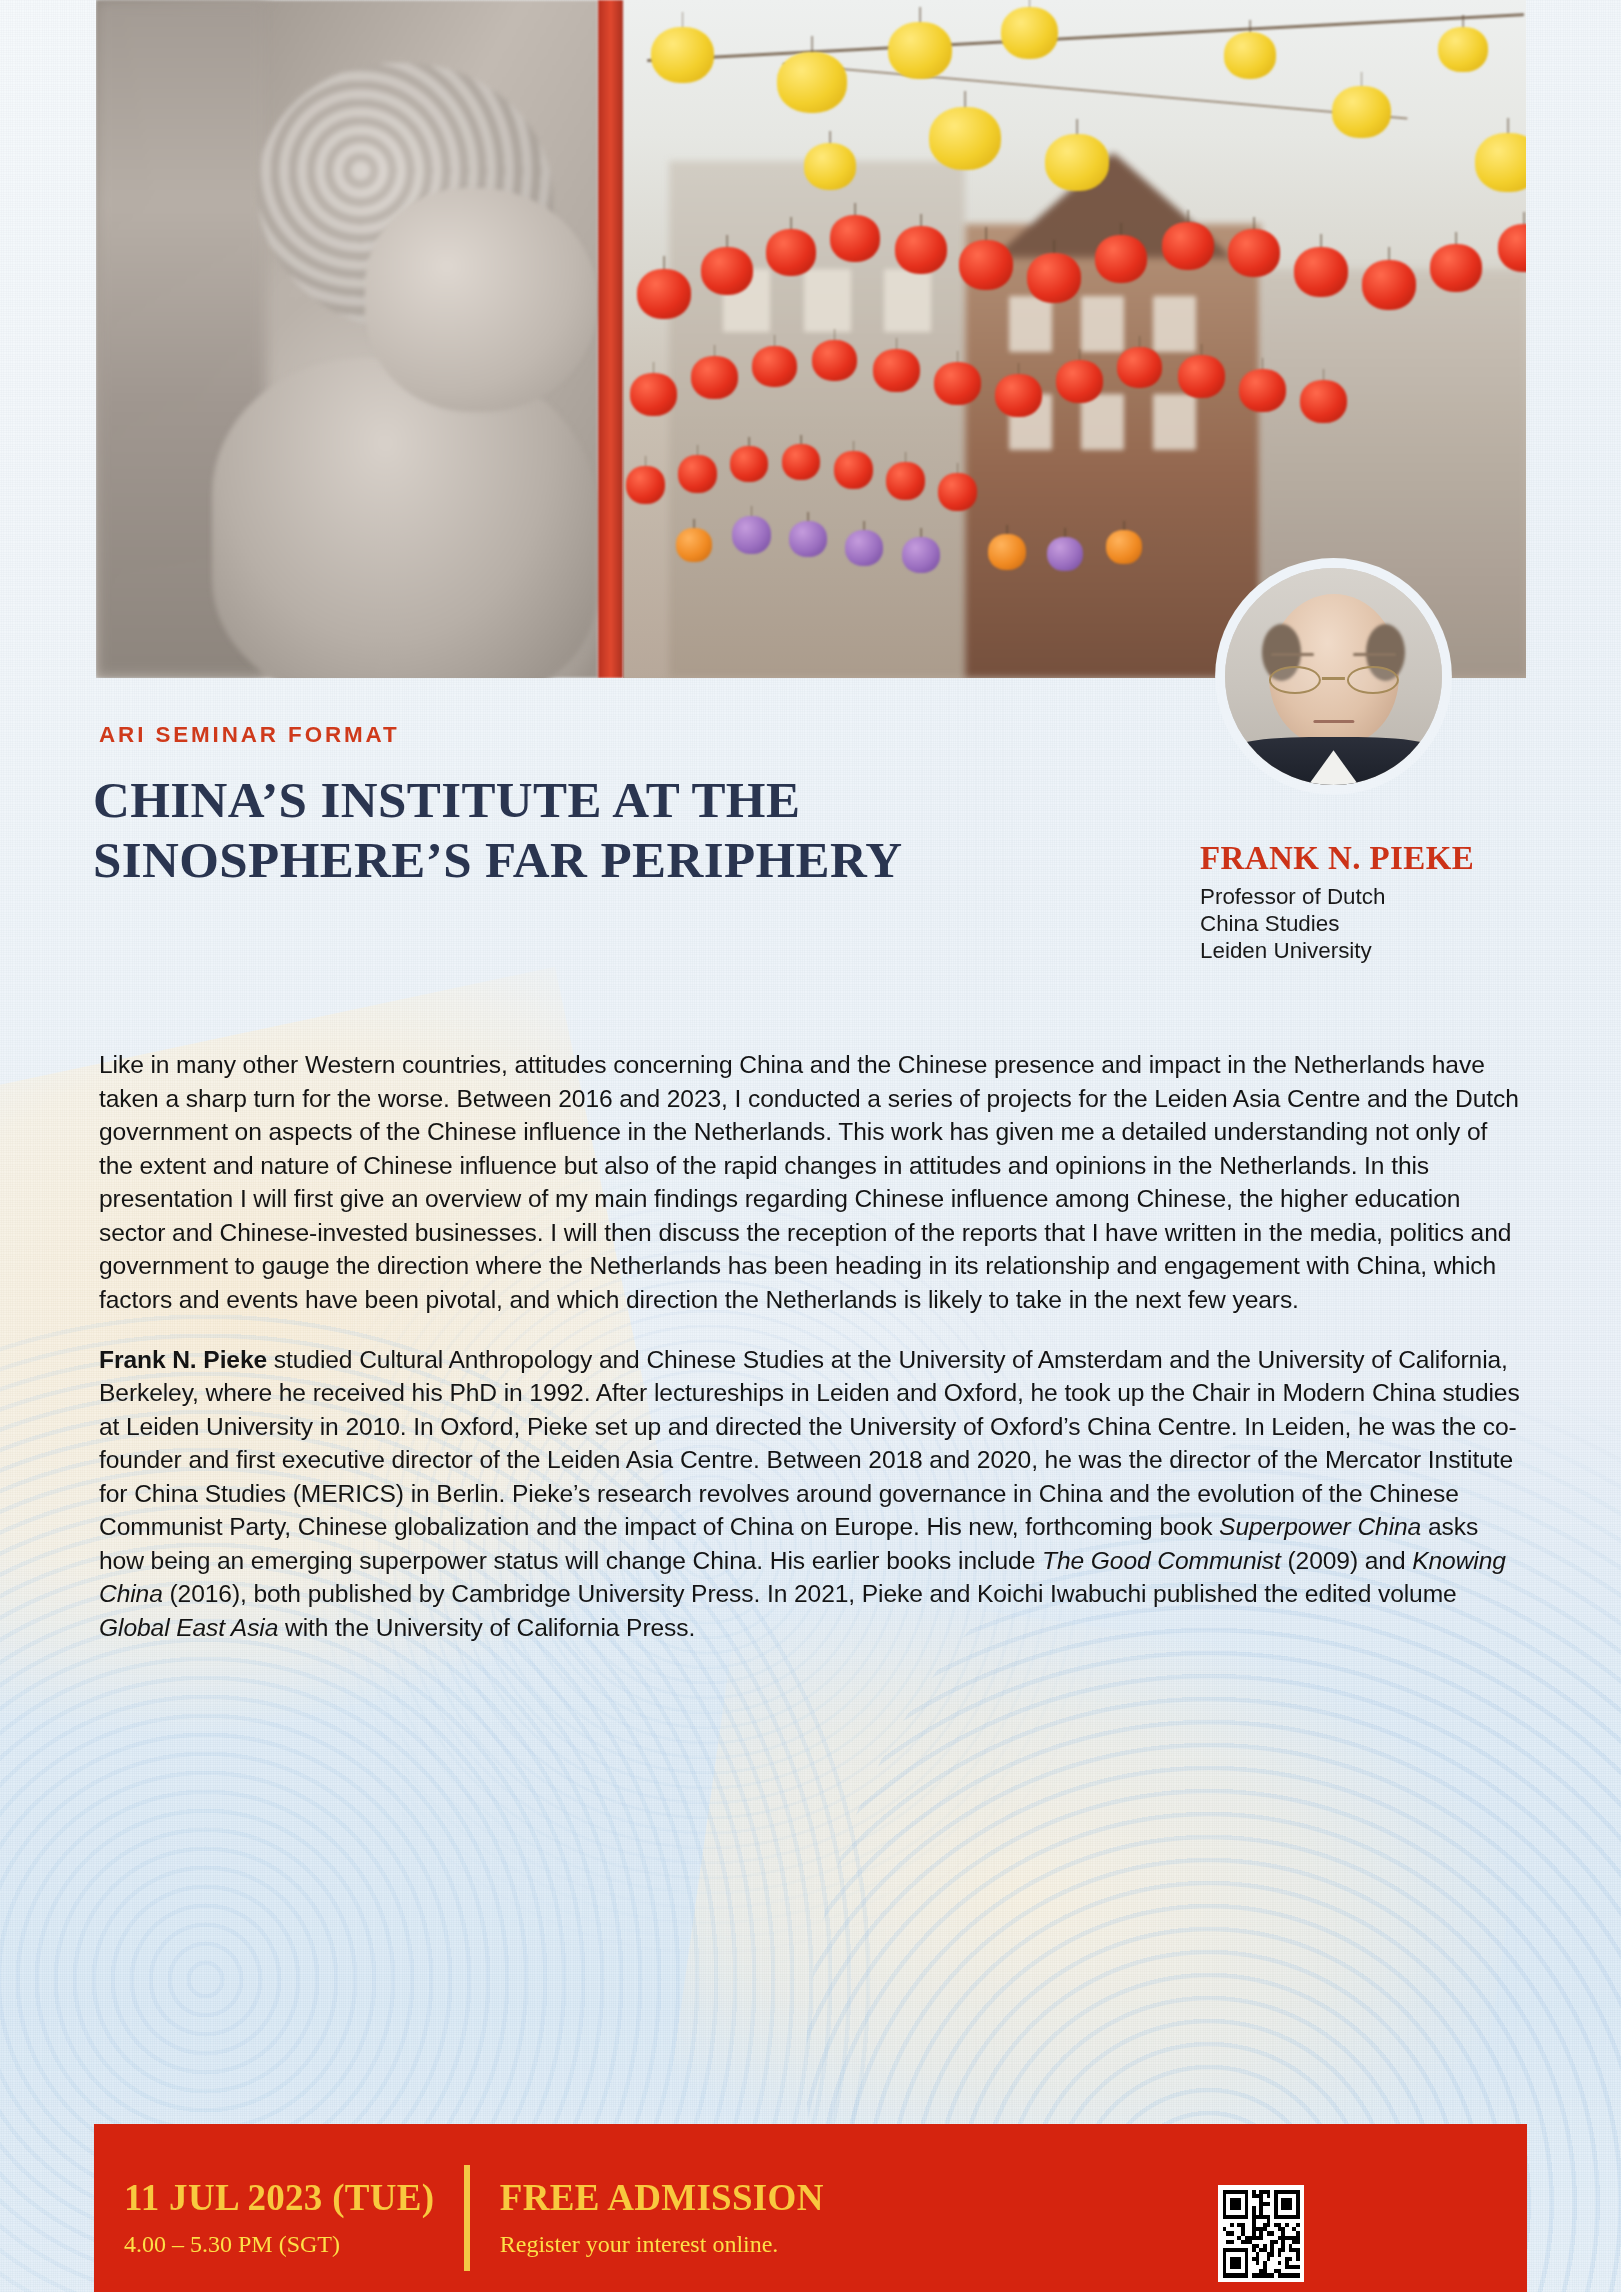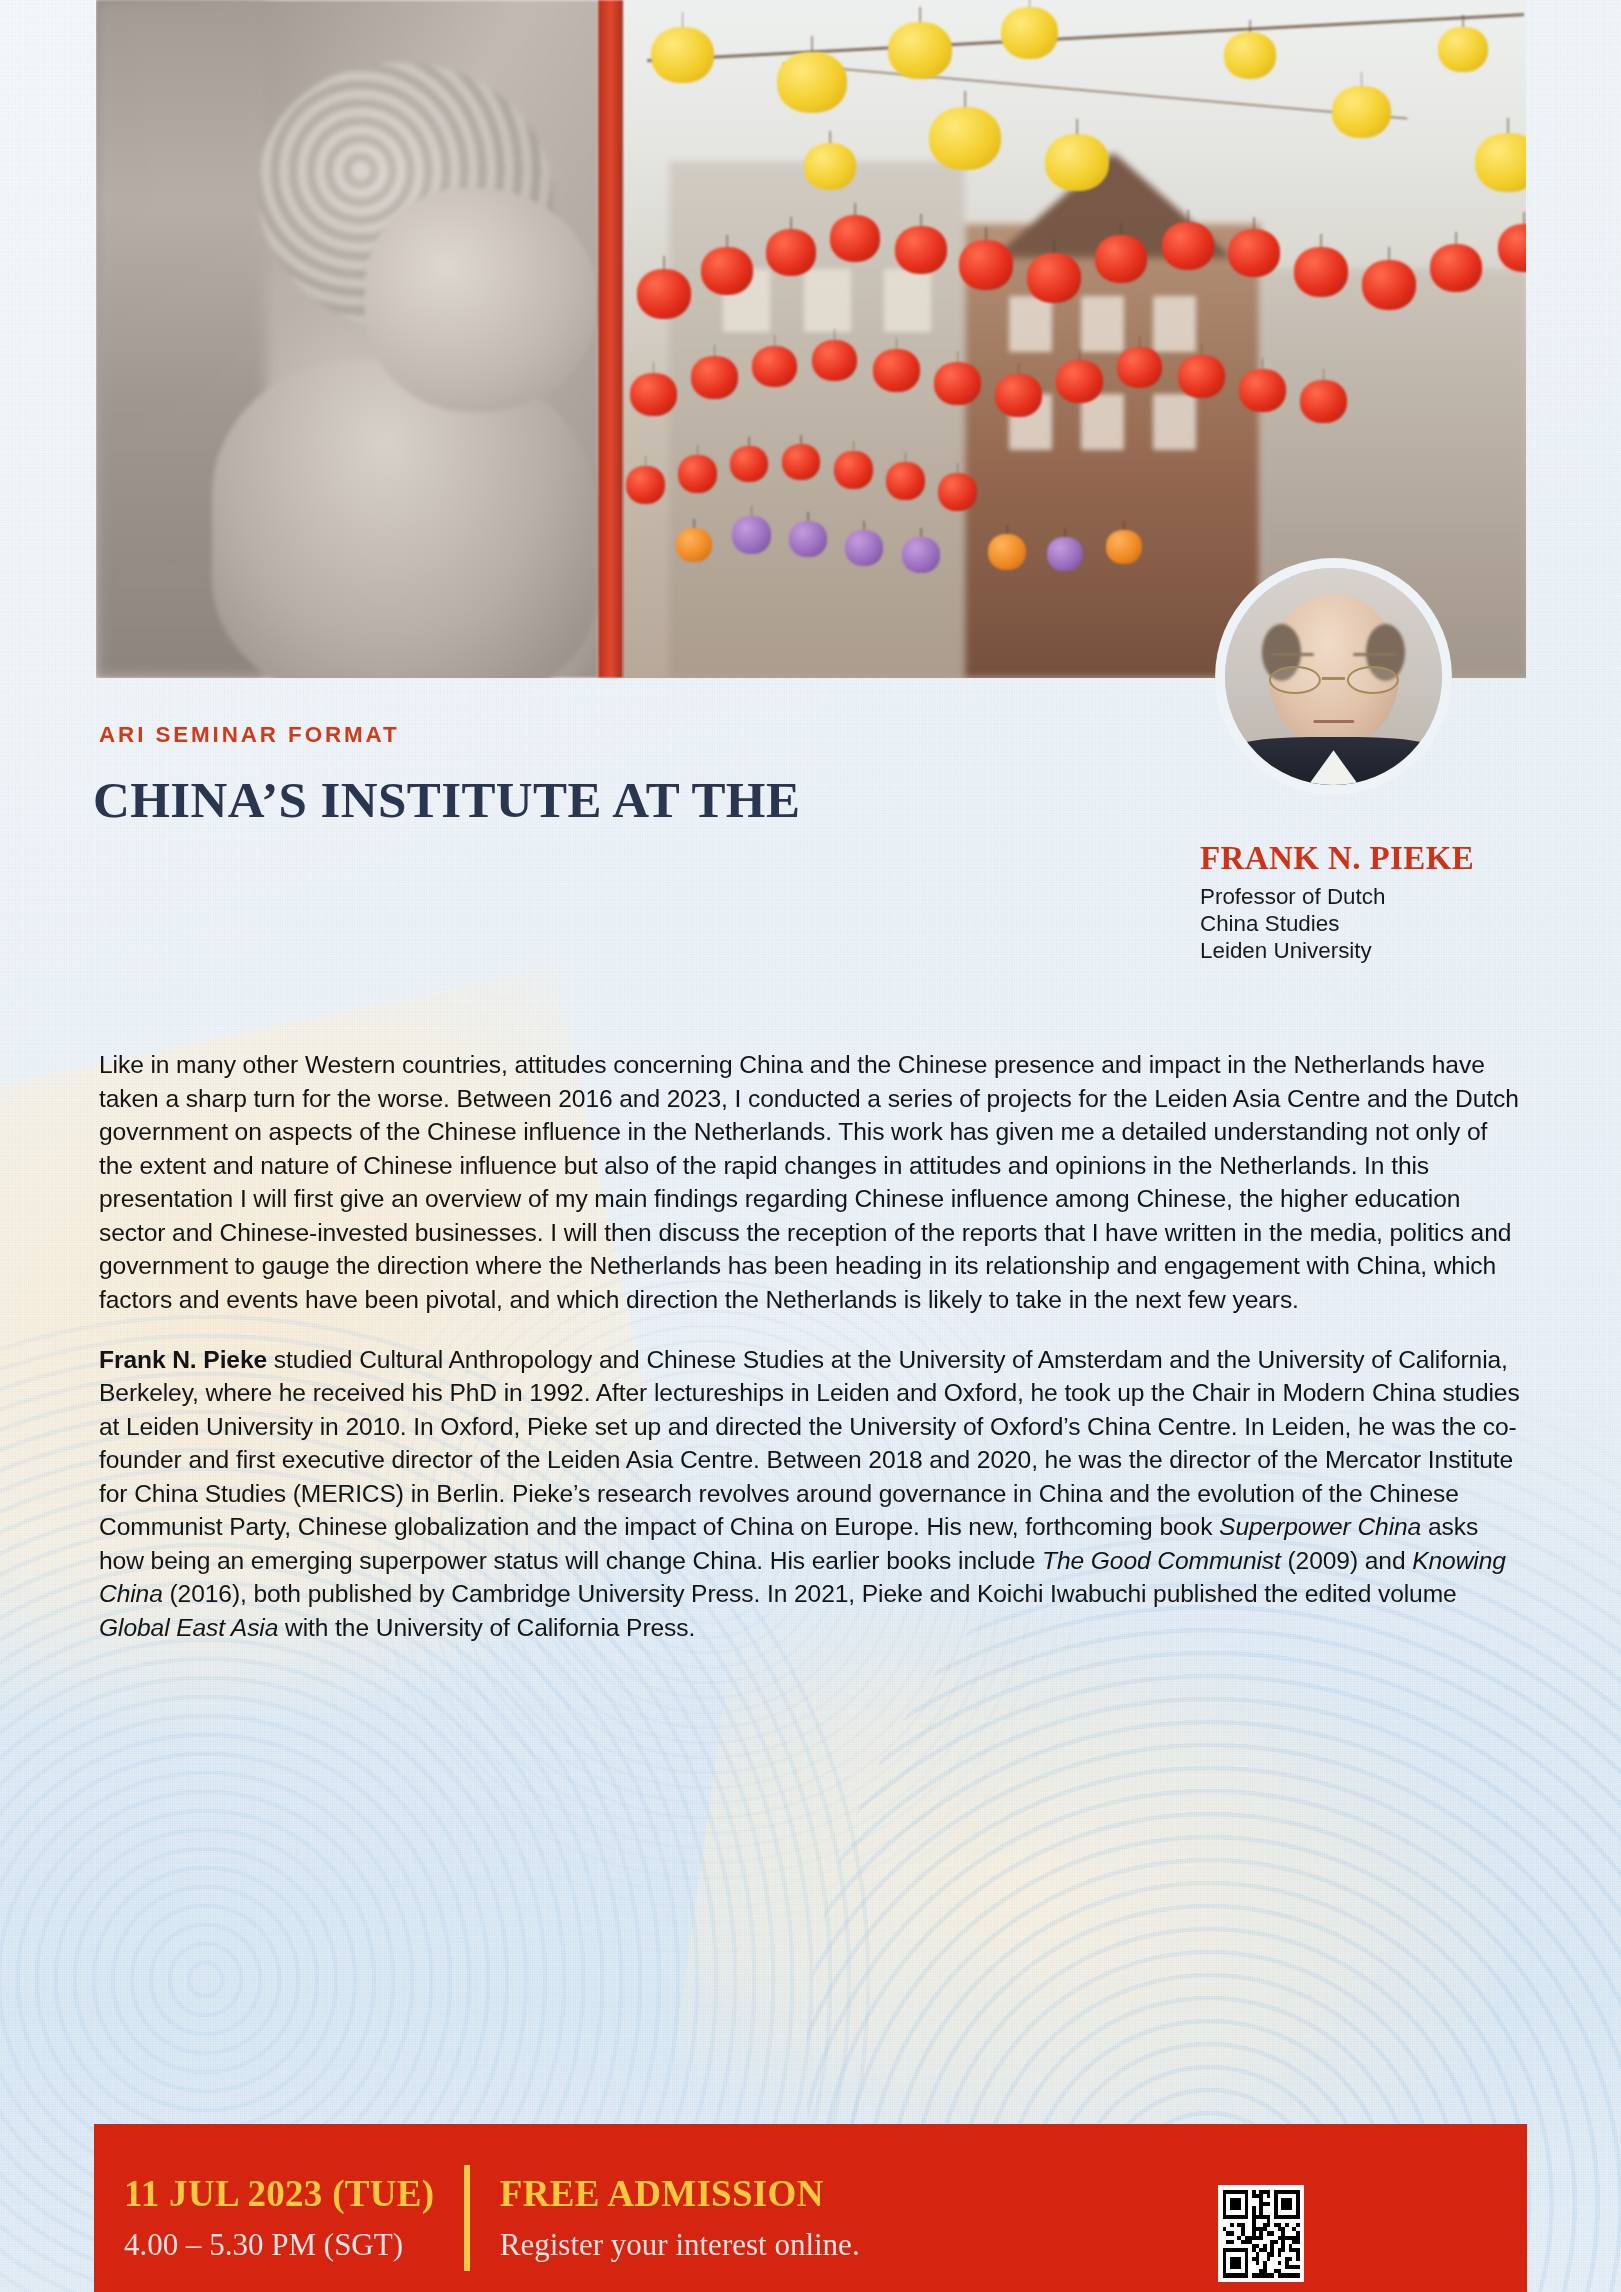--- a/index.html
+++ b/index.html
@@ -318,21 +318,21 @@
   .fb-sep {
     width:2.7px; height:106px; background:#f3c846; flex: 0 0 auto;
   }
   .fb-head {
     font-family:"Liberation Serif", serif; font-weight:700;
     font-size:37px; letter-spacing:0.3px; color:#f8c93f; line-height:1.1;
     white-space:nowrap;
   }
   .fb-sub {
     font-family:"Liberation Serif", serif; font-weight:400;
-    font-size:31px; color:#e5e5e5; line-height:1.1; margin-top:12.5px;
+    font-size:24px; color:#fde047; line-height:1.1; margin-top:12.5px;
     white-space:nowrap;
   }
   .qr {
     position:absolute; left:1218px; top:2185px;
     width:86px; height:97px; background:#ffffff; padding:4.5px;
   }
   .qr-grid {
     width:100%; height:100%;
     display:grid; grid-template-columns: repeat(21, 1fr); grid-template-rows: repeat(21, 1fr);
   }
@@ -453,20 +453,21 @@
     </div>
     <div class="mouth"></div>
     <div class="suit"></div>
     <div class="shirt"></div>
   </div>
 
   <div class="eyebrow">ARI SEMINAR FORMAT</div>
 
   <h1 class="title">
     <span class="l1">CHINA’S INSTITUTE AT THE</span>
+    <span class="l2">SINOSPHERE’S FAR PERIPHERY</span>
   </h1>
 
 
   <div class="speaker">
     <div class="speaker-name">FRANK N. PIEKE</div>
     <div class="speaker-role">
       <span>Professor of Dutch</span>
       <span>China Studies</span>
       <span>Leiden University</span>
     </div>

